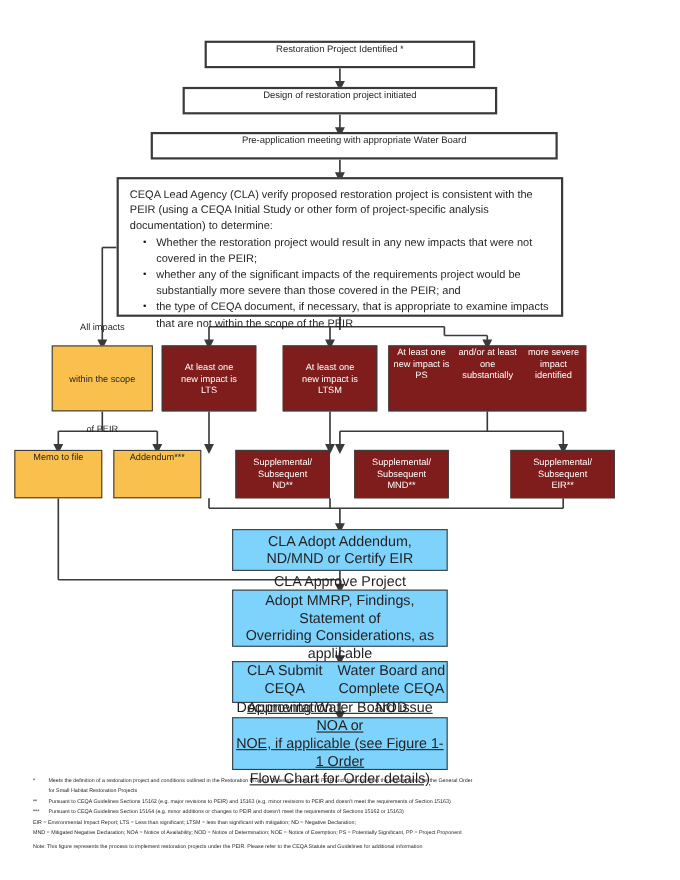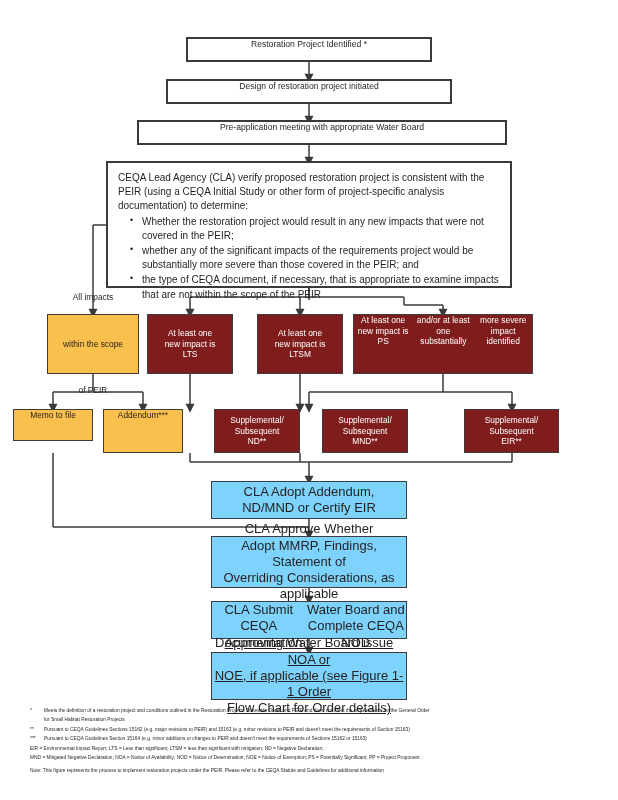--- a/index.html
+++ b/index.html
@@ -148,21 +148,21 @@
     <span>new impact is</span>
     <span>LTSM</span>
   </div>
 
   <div class="node blue" style="left:353px;top:314px;width:180px;height:60px;flex-direction:row;">
     <span>At least one new impact is PS</span>
     <span>and/or at least one substantially</span>
     <span>more severe impact identified</span>
   </div>
 
-  <div class="node orange" style="left:13px;top:409px;width:80px;height:32px;">
+  <div class="node orange" style="left:13px;top:409px;width:80px;height:44px;">
     <span>Memo to file</span>
   </div>
 
   <div class="node orange" style="left:103px;top:409px;width:80px;height:44px;">
     <span>Addendum***</span>
   </div>
 
   <div class="node blue" style="left:214px;top:409px;width:86px;height:44px;flex-direction:column;">
     <span>Supplemental/</span>
     <span>Subsequent</span>
@@ -180,21 +180,21 @@
     <span>Subsequent</span>
     <span>EIR**</span>
   </div>
 
   <div class="node green" style="left:211px;top:481px;width:196px;height:38px;flex-direction:column;">
     <span>CLA Adopt Addendum,</span>
     <span>ND/MND or Certify EIR</span>
   </div>
 
   <div class="node green" style="left:211px;top:536px;width:196px;height:52px;flex-direction:column;">
-    <span>CLA Approve Whether</span>
+    <span>CLA Approve Project</span>
     <span>Adopt MMRP, Findings, Statement of</span>
     <span>Overriding Considerations, as applicable</span>
   </div>
 
   <div class="node green" style="left:211px;top:601px;width:196px;height:38px;flex-direction:row;">
     <span>CLA Submit CEQA Documentation to</span>
     <span>Water Board and Complete CEQA NOD</span>
   </div>
 
   <div class="node green" style="left:211px;top:652px;width:196px;height:48px;flex-direction:column;text-decoration:underline;">

